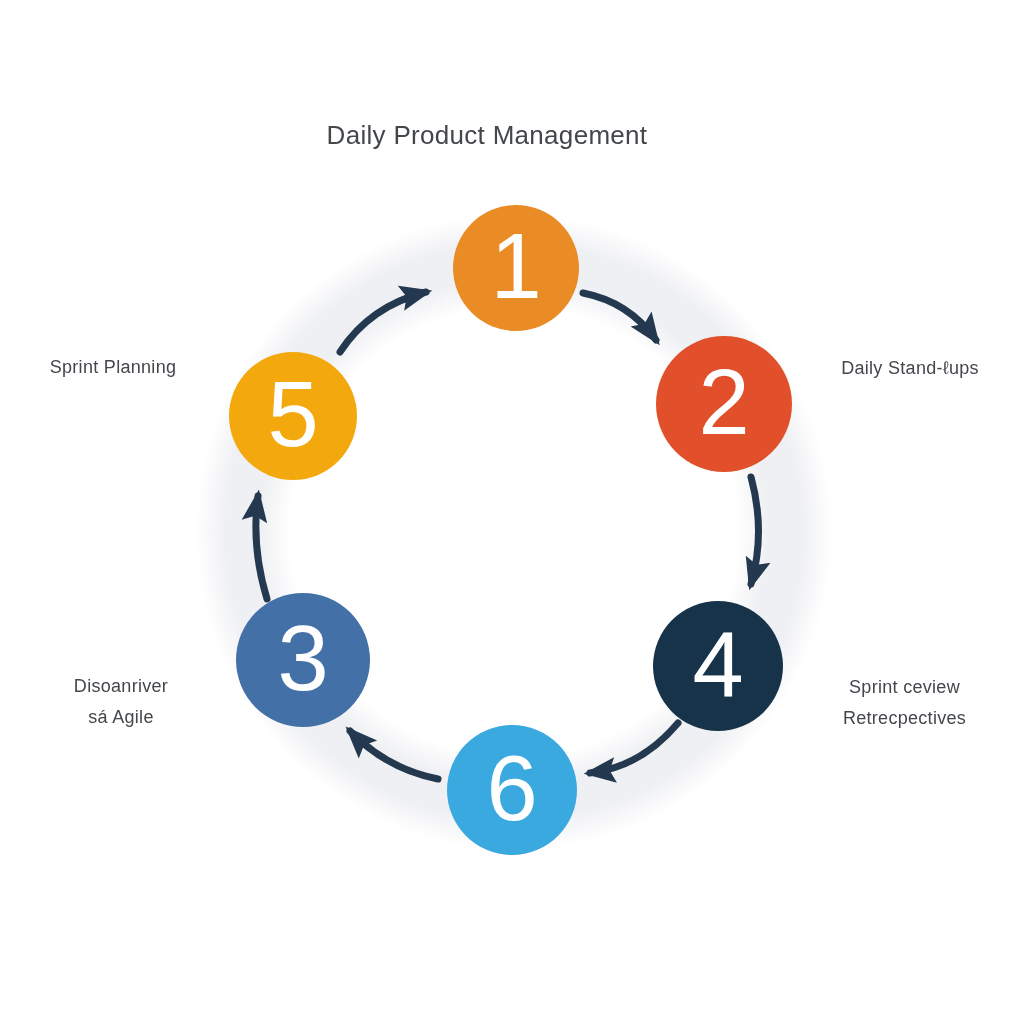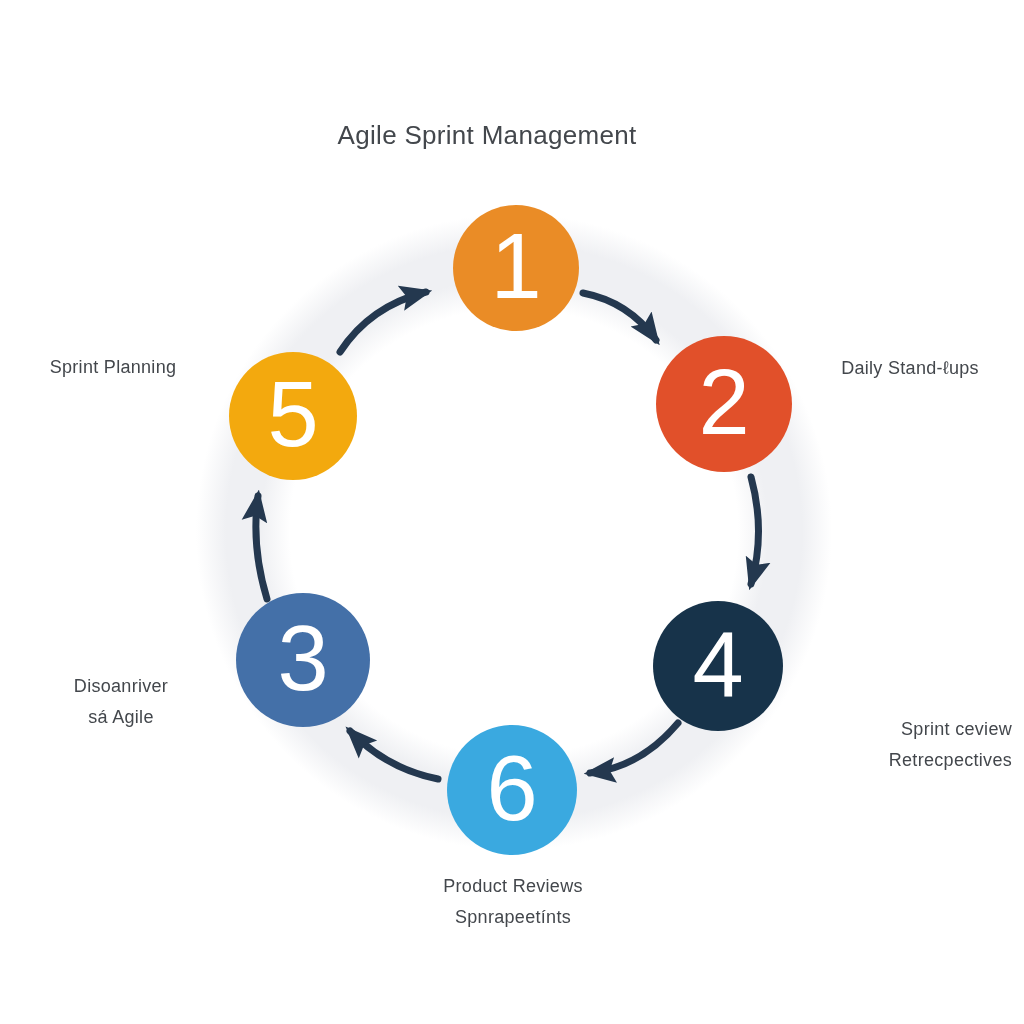--- a/index.html
+++ b/index.html
@@ -56,33 +56,33 @@
   .c5 { left: 229px; top: 352px; width: 128px; height: 128px; }
   .c6 { left: 447px; top: 725px; width: 130px; height: 130px; }
 
   .label {
     position: absolute; font-size: 18px; line-height: 31px;
     letter-spacing: 0.3px; color: var(--ink); font-weight: 400;
   }
   .label span { display: block; }
   .lbl-5 { left: 18px;  top: 352px; width: 190px; text-align: center; }
   .lbl-2 { left: 805px; top: 353px; width: 210px; text-align: center; }
-  .lbl-4 { left: 797px; top: 714px; width: 215px; text-align: right; }
+  .lbl-4 { left: 797px; top: 672px; width: 215px; text-align: center; }
   .lbl-3 { left: 30px;  top: 671px; width: 182px; text-align: center; }
   .lbl-6 { left: 353px; top: 871px; width: 320px; text-align: center; }
 </style>
 </head>
 <body>
 
 <div class="stage">
 
   <div class="bg-ring"></div>
 
   <h1 class="title">
-    <span>Agile Sprint Management</span>
+    <span>Daily Product Management</span>
   </h1>
 
   <svg class="arrows" width="1024" height="1024" viewBox="0 0 1024 1024">
     <defs>
       <marker id="ah" viewBox="0 0 10 8" refX="8" refY="4" markerWidth="4.6" markerHeight="4" orient="auto" markerUnits="strokeWidth">
         <path d="M0,0 L10,4 L0,8 L1.8,4 Z" style="fill: var(--arrow);"></path>
       </marker>
     </defs>
     <path class="flow" d="M 340 352 Q 370 306 426 292" marker-end="url(#ah)"></path>
     <path class="flow" d="M 583 293 Q 629 302 656 340" marker-end="url(#ah)"></path>
@@ -122,18 +122,14 @@
   <div class="label lbl-4">
     <span>Sprint ceview</span>
     <span>Retrecpectives</span>
   </div>
 
   <div class="label lbl-3">
     <span>Disoanriver</span>
     <span>sá Agile</span>
   </div>
 
-  <div class="label lbl-6">
-    <span>Product Reviews</span>
-    <span>Spnrapeetínts</span>
-  </div>
 
 </div>
 
 </body></html>

